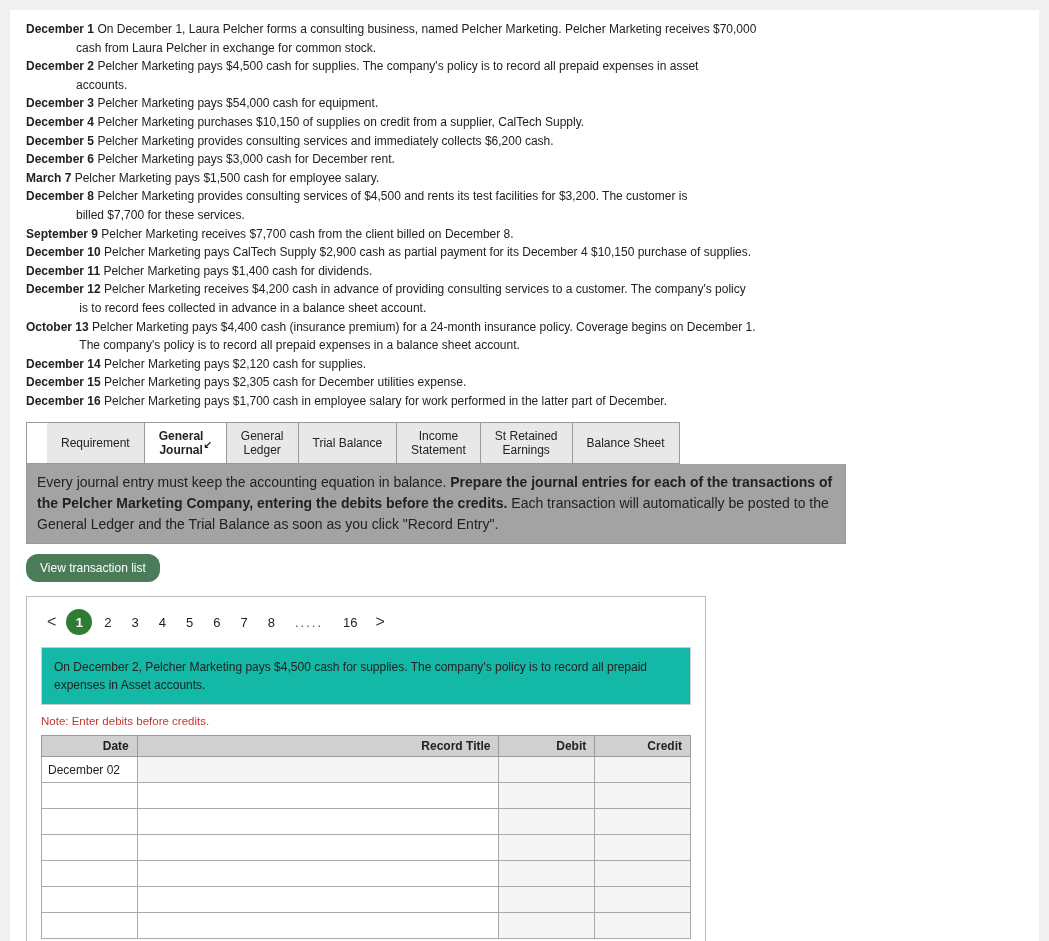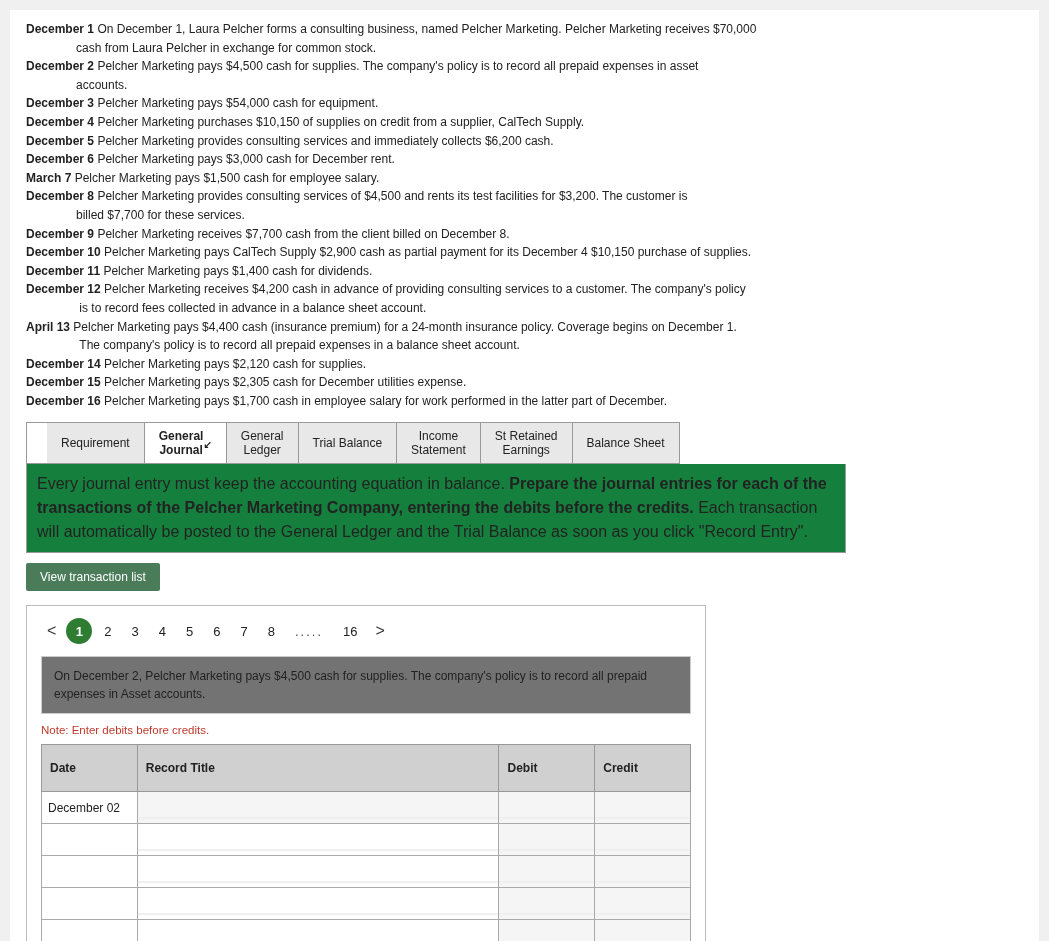--- a/index.html
+++ b/index.html
@@ -55,38 +55,38 @@
     .tab-cell .tab-arrow {
       font-size: 10px;
       margin-top: 2px;
     }
 
     
     .instruction-box {
       border: 1px solid #999;
       border-top: none;
       padding: 8px 10px;
-      font-size: 16px;
-      background: #15803d;
+      font-size: 14px;
+      background: #a3a3a3;
       line-height: 1.5;
       max-width: 820px;
     }
     .instruction-box .bold { font-weight: bold; }
 
     
     .view-btn {
       display: inline-block;
       background: #4a7c59;
       color: #fff;
       padding: 7px 14px;
       font-size: 12px;
       border: none;
       cursor: pointer;
       margin: 10px 0 14px 0;
-      border-radius: 2px;
+      border-radius: 12px;
     }
 
     
     .worksheet-container {
       border: 1px solid #bbb;
       padding: 12px 14px;
       max-width: 680px;
       background: #fff;
     }
     .worksheet-title {
@@ -134,47 +134,47 @@
       color: #555;
     }
 
     
     .desc-box {
       border: 1px solid #ccc;
       padding: 10px 12px;
       margin-bottom: 10px;
       font-size: 12px;
       line-height: 1.5;
-      background: #737373;
+      background: #14b8a6;
     }
 
     
     .note-text {
       color: #c0392b;
       font-size: 11.5px;
       margin-bottom: 8px;
     }
 
     
     .journal-table {
       width: 100%;
       border-collapse: collapse;
       font-size: 12px;
     }
     .journal-table th {
       background: #d0d0d0;
       border: 1px solid #999;
-      padding: 16px 8px;
-      text-align: left;
+      padding: 3px 8px;
+      text-align: right;
       font-weight: bold;
     }
     .journal-table td {
       border: 1px solid #aaa;
       padding: 4px 6px;
-      height: 32px;
+      height: 26px;
       vertical-align: middle;
     }
     .journal-table td.date-col {
       width: 90px;
       color: #222;
       font-size: 12px;
     }
     .journal-table td.account-col {
       width: 340px;
       background: repeating-linear-gradient(
@@ -220,26 +220,26 @@
     &nbsp;&nbsp;&nbsp;&nbsp;&nbsp;&nbsp;&nbsp;&nbsp;&nbsp;&nbsp;&nbsp;&nbsp;&nbsp;&nbsp;&nbsp;cash from Laura Pelcher in exchange for common stock.<br>
     <span class="date-label">December 2</span> Pelcher Marketing pays $4,500 cash for supplies. The company's policy is to record all prepaid expenses in asset<br>
     &nbsp;&nbsp;&nbsp;&nbsp;&nbsp;&nbsp;&nbsp;&nbsp;&nbsp;&nbsp;&nbsp;&nbsp;&nbsp;&nbsp;&nbsp;accounts.<br>
     <span class="date-label">December 3</span> Pelcher Marketing pays $54,000 cash for equipment.<br>
     <span class="date-label">December 4</span> Pelcher Marketing purchases $10,150 of supplies on credit from a supplier, CalTech Supply.<br>
     <span class="date-label">December 5</span> Pelcher Marketing provides consulting services and immediately collects $6,200 cash.<br>
     <span class="date-label">December 6</span> Pelcher Marketing pays $3,000 cash for December rent.<br>
     <span class="date-label">March 7</span> Pelcher Marketing pays $1,500 cash for employee salary.<br>
     <span class="date-label">December 8</span> Pelcher Marketing provides consulting services of $4,500 and rents its test facilities for $3,200. The customer is<br>
     &nbsp;&nbsp;&nbsp;&nbsp;&nbsp;&nbsp;&nbsp;&nbsp;&nbsp;&nbsp;&nbsp;&nbsp;&nbsp;&nbsp;&nbsp;billed $7,700 for these services.<br>
-    <span class="date-label">December 9</span> Pelcher Marketing receives $7,700 cash from the client billed on December 8.<br>
+    <span class="date-label">September 9</span> Pelcher Marketing receives $7,700 cash from the client billed on December 8.<br>
     <span class="date-label">December 10</span> Pelcher Marketing pays CalTech Supply $2,900 cash as partial payment for its December 4 $10,150 purchase of supplies.<br>
     <span class="date-label">December 11</span> Pelcher Marketing pays $1,400 cash for dividends.<br>
     <span class="date-label">December 12</span> Pelcher Marketing receives $4,200 cash in advance of providing consulting services to a customer. The company's policy<br>
     &nbsp;&nbsp;&nbsp;&nbsp;&nbsp;&nbsp;&nbsp;&nbsp;&nbsp;&nbsp;&nbsp;&nbsp;&nbsp;&nbsp;&nbsp;&nbsp;is to record fees collected in advance in a balance sheet account.<br>
-    <span class="date-label">April 13</span> Pelcher Marketing pays $4,400 cash (insurance premium) for a 24-month insurance policy. Coverage begins on December 1.<br>
+    <span class="date-label">October 13</span> Pelcher Marketing pays $4,400 cash (insurance premium) for a 24-month insurance policy. Coverage begins on December 1.<br>
     &nbsp;&nbsp;&nbsp;&nbsp;&nbsp;&nbsp;&nbsp;&nbsp;&nbsp;&nbsp;&nbsp;&nbsp;&nbsp;&nbsp;&nbsp;&nbsp;The company's policy is to record all prepaid expenses in a balance sheet account.<br>
     <span class="date-label">December 14</span> Pelcher Marketing pays $2,120 cash for supplies.<br>
     <span class="date-label">December 15</span> Pelcher Marketing pays $2,305 cash for December utilities expense.<br>
     <span class="date-label">December 16</span> Pelcher Marketing pays $1,700 cash in employee salary for work performed in the latter part of December.
   </div>
 
   
   <div class="tabs-row">
     <div class="tab-cell">
       Requirement

